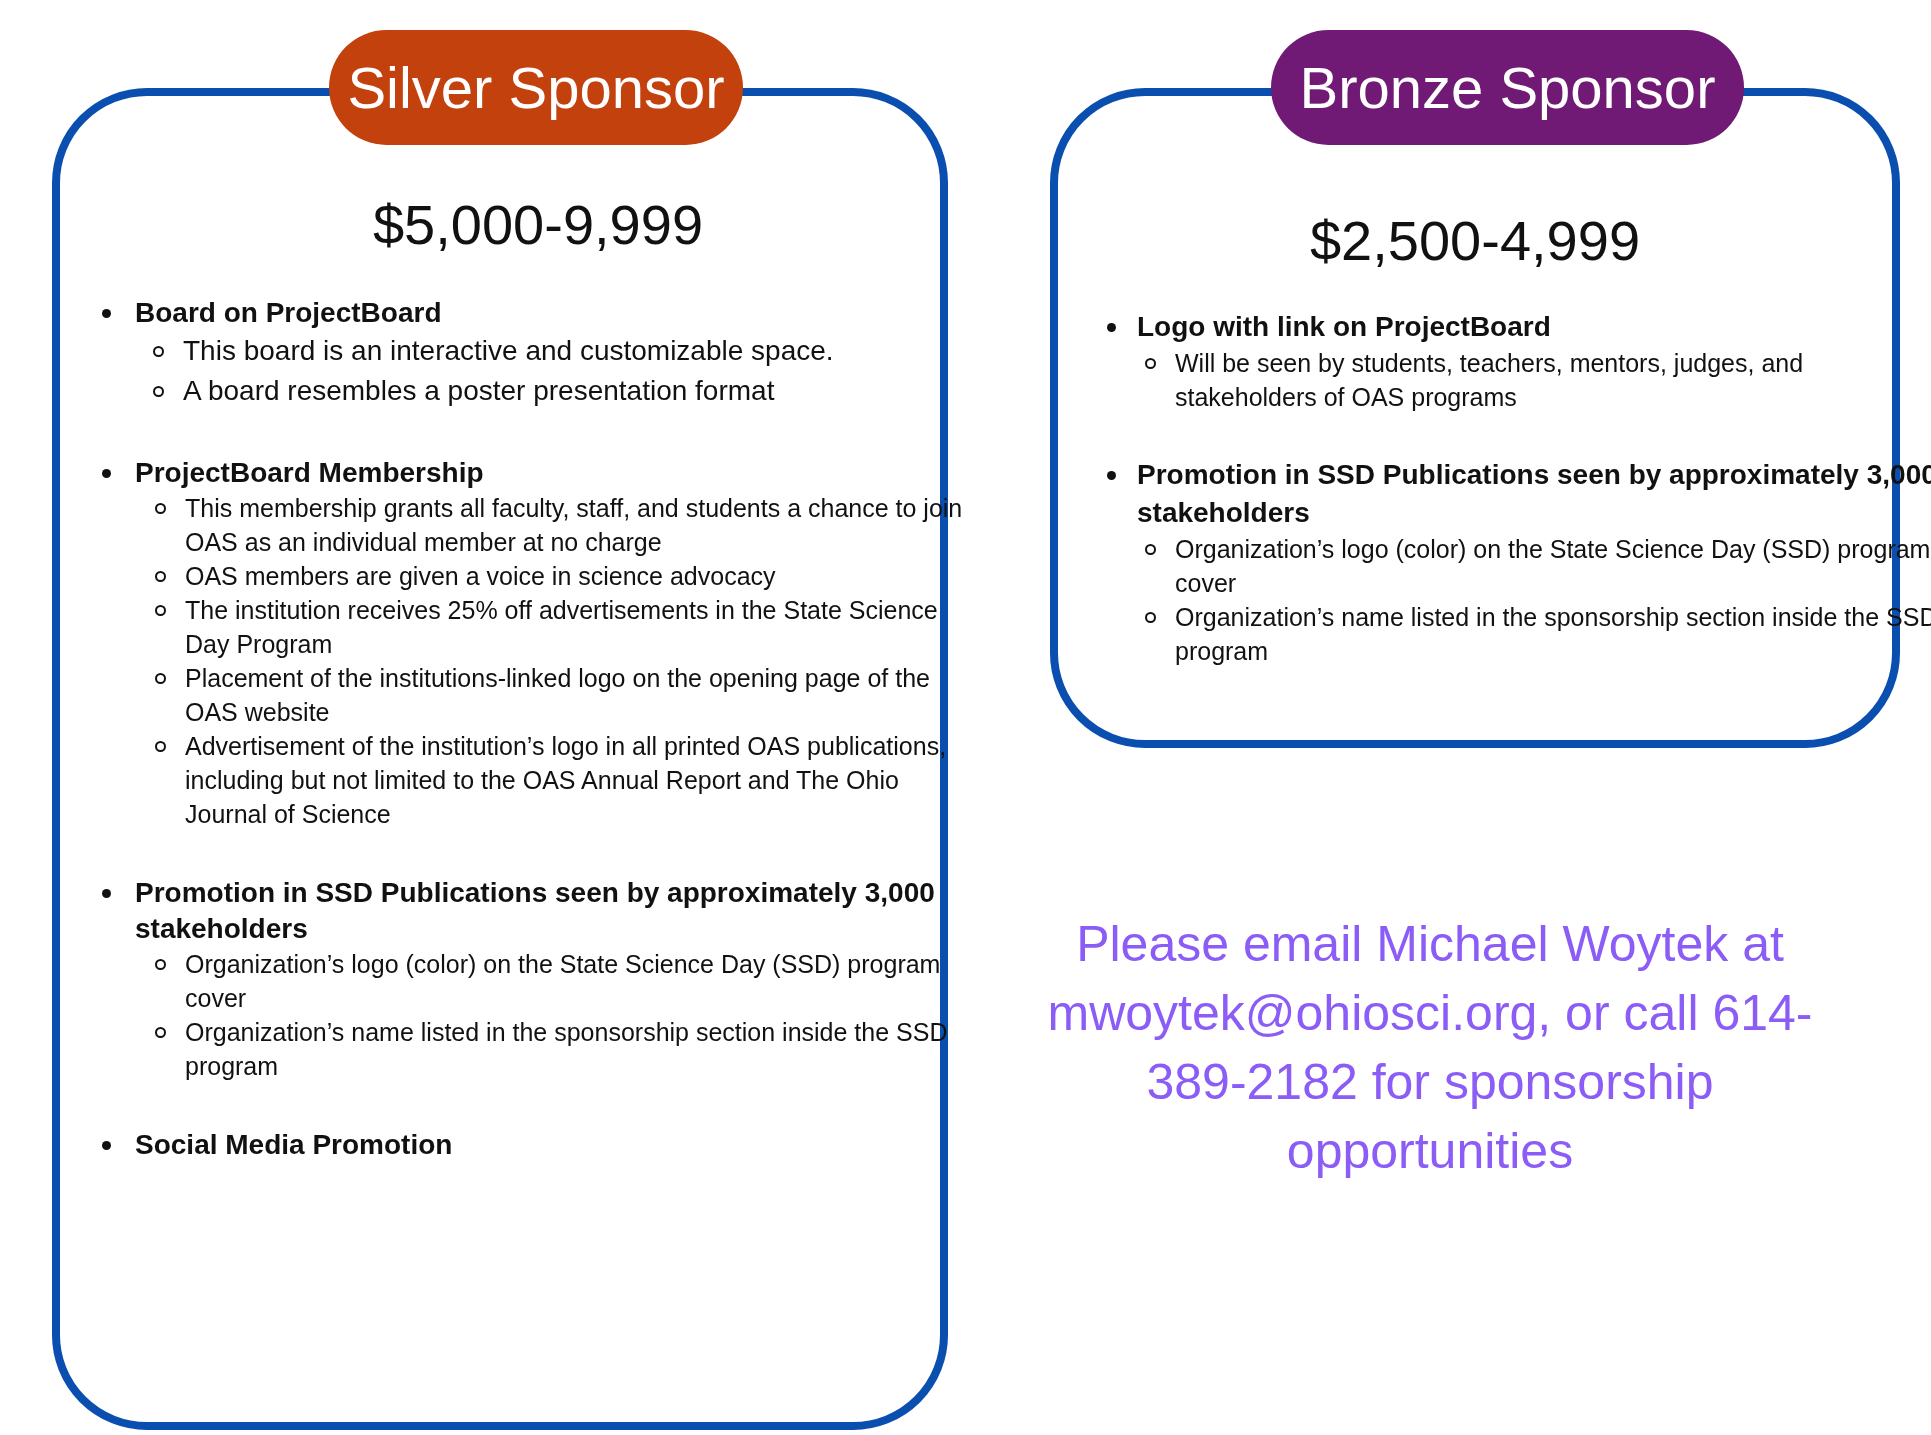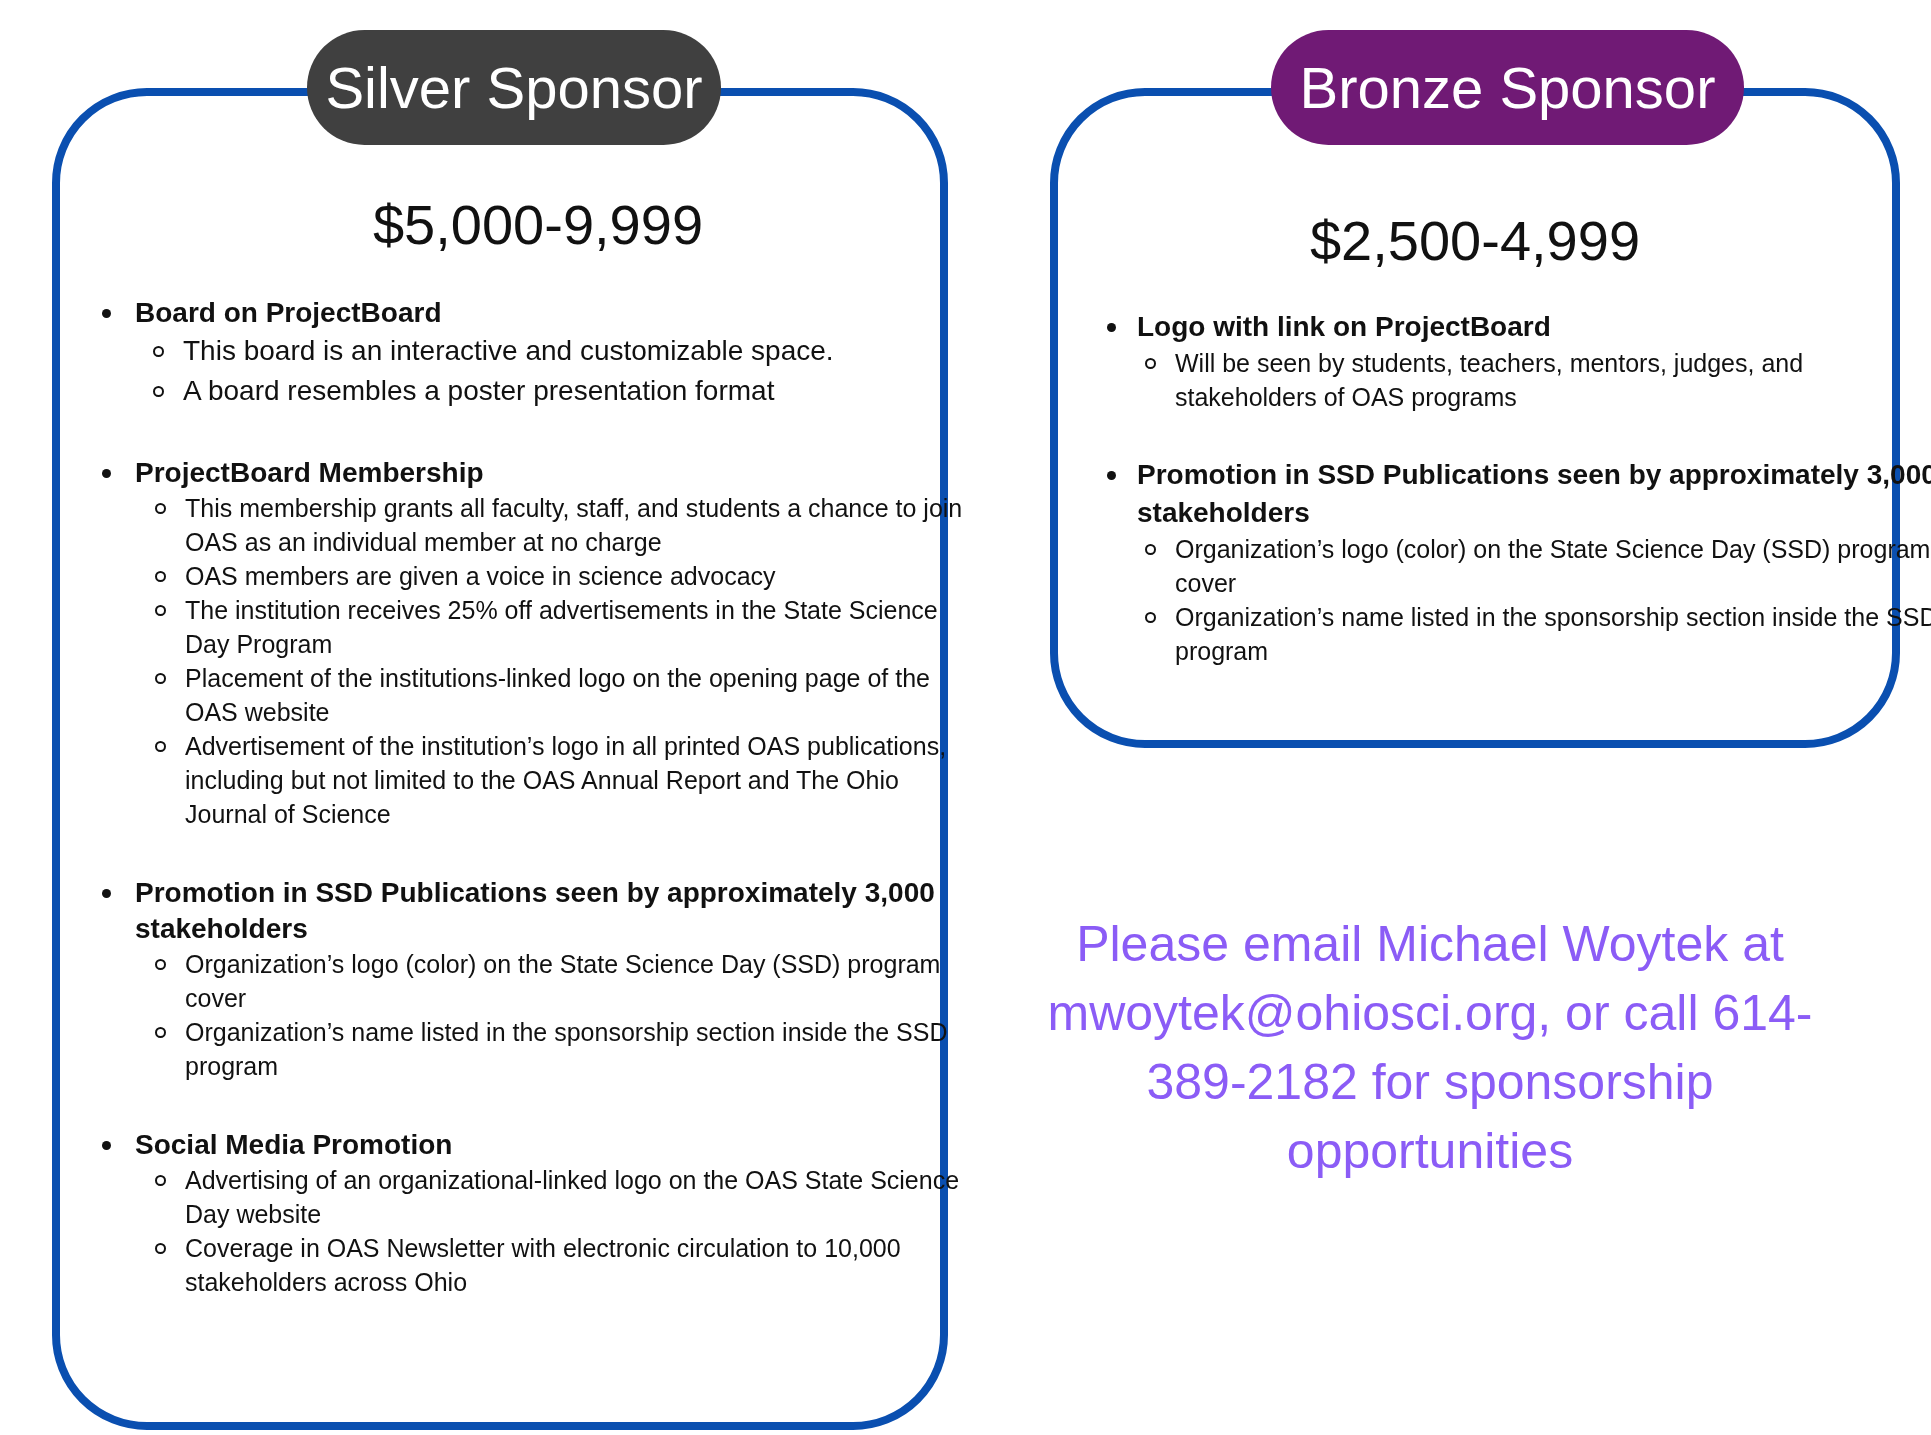--- a/index.html
+++ b/index.html
@@ -1,21 +1,21 @@
 <!DOCTYPE html>
 <html><head>
 <meta charset="utf-8">
 <style>
   html,body{margin:0;padding:0;background:#ffffff;}
   body{width:1931px;height:1435px;position:relative;overflow:hidden;font-family:"Liberation Sans","DejaVu Sans",sans-serif;color:#111;}
   .box{position:absolute;border:8px solid #0a4fb0;border-radius:95px;box-sizing:border-box;background:#fff;}
   #silver-box{left:52px;top:88px;width:896px;height:1342px;}
   #bronze-box{left:1050px;top:88px;width:850px;height:660px;}
   .pill{position:absolute;border-radius:60px;color:#fff;font-size:58px;text-align:center;line-height:115px;height:115px;}
-  #silver-pill{left:307px;top:30px;width:414px;background:#404040;}
+  #silver-pill{left:329px;top:30px;width:414px;background:#c2410c;}
   #bronze-pill{left:1271px;top:30px;width:473px;background:#701a75;}
   .price{position:absolute;font-size:56px;text-align:center;color:#111;}
   #silver-price{left:52px;width:972px;top:192px;}
   #bronze-price{left:1050px;width:850px;top:208px;}
   ul.main{position:absolute;margin:0;padding:0 0 0 67px;list-style:none;}
   ul.main > li{position:relative;font-weight:bold;}
   ul.main > li::before{content:"";position:absolute;left:-30px;width:9px;height:9px;border-radius:50%;background:#111;}
   ul.sub{list-style:none;margin:0;padding:0;font-weight:normal;}
   ul.sub > li{position:relative;}
   ul.sub > li::before{content:"";position:absolute;width:7px;height:7px;border:2px solid #111;border-radius:50%;}
@@ -57,24 +57,20 @@
       <li>Advertisement of the institution’s logo in all printed OAS publications, including but not limited to the OAS Annual Report and The Ohio Journal of Science</li>
     </ul>
   </li>
   <li><span>Promotion in SSD Publications seen by approximately 3,000 stakeholders</span>
     <ul class="sub">
       <li>Organization’s logo (color) on the State Science Day (SSD) program cover</li>
       <li>Organization’s name listed in the sponsorship section inside the SSD program</li>
     </ul>
   </li>
   <li><span>Social Media Promotion</span>
-    <ul class="sub">
-      <li>Advertising of an organizational-linked logo on the OAS State Science Day website</li>
-      <li>Coverage in OAS Newsletter with electronic circulation to 10,000 stakeholders across Ohio</li>
-    </ul>
   </li>
 </ul>
 
 <div class="box" id="bronze-box"></div>
 <div class="pill" id="bronze-pill">Bronze Sponsor</div>
 <div class="price" id="bronze-price">$2,500-4,999</div>
 
 <ul class="main" id="bronze-list">
   <li><span>Logo with link on ProjectBoard</span>
     <ul class="sub">

